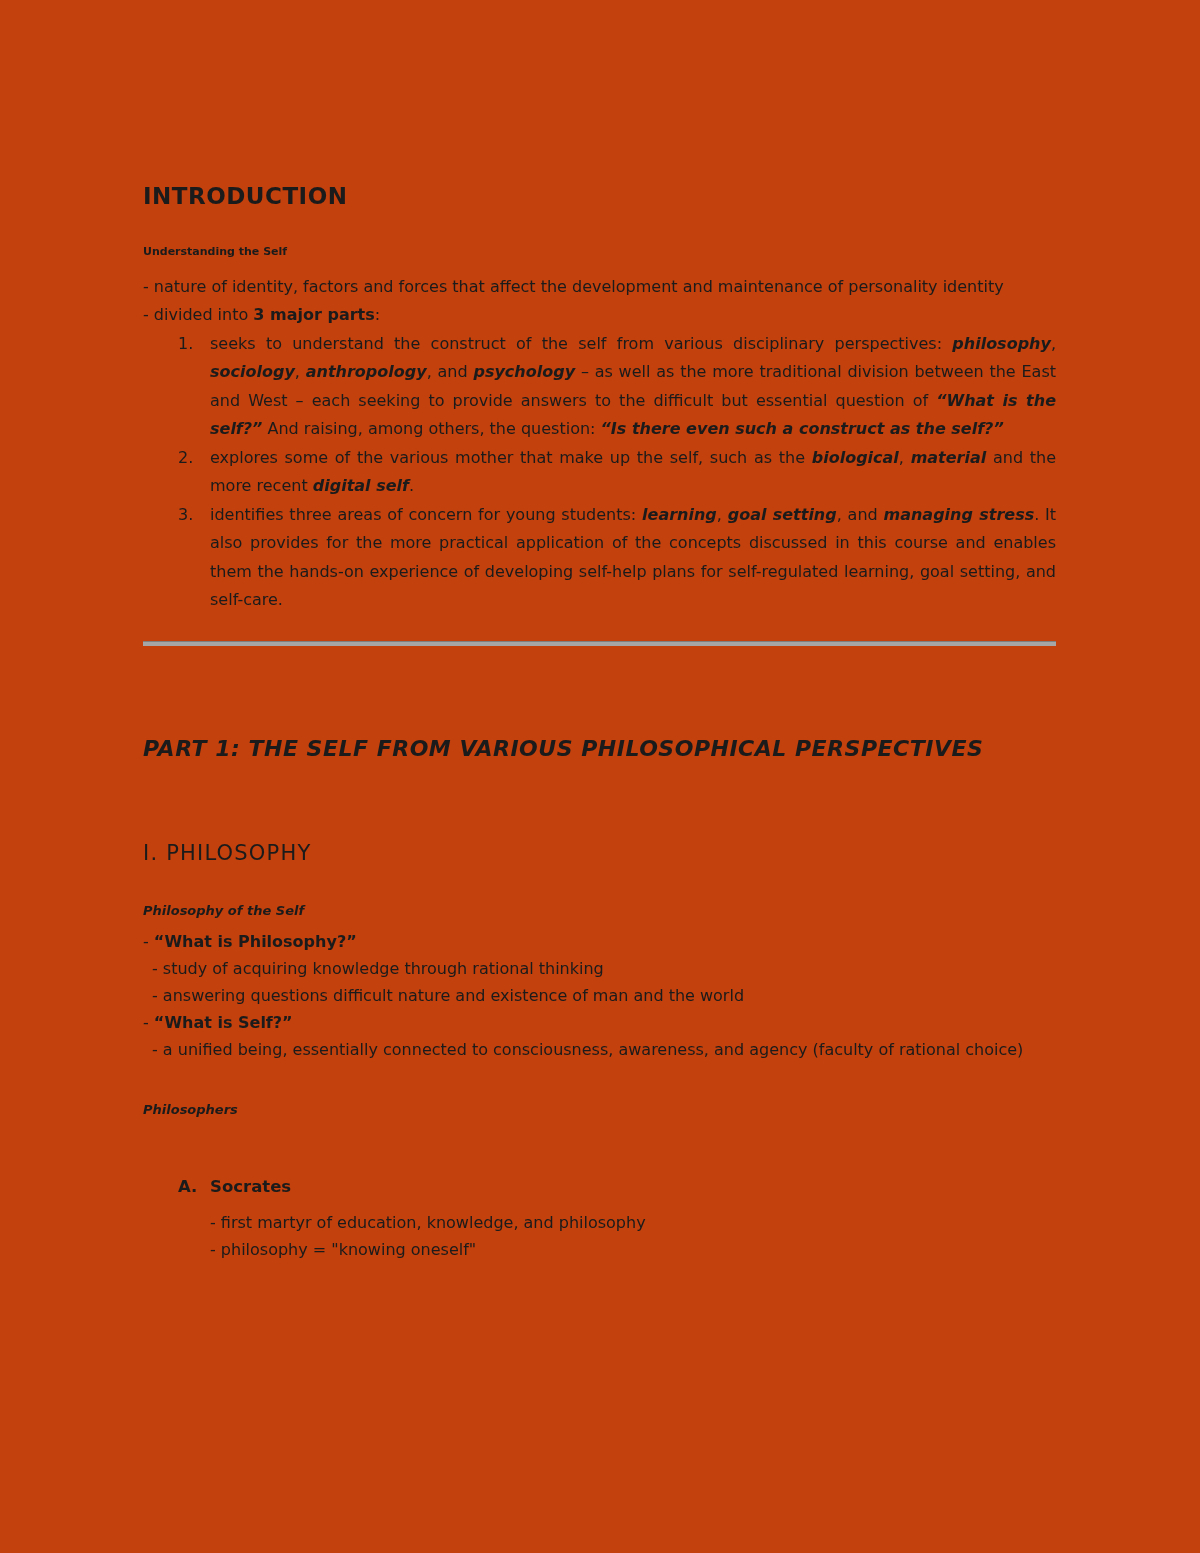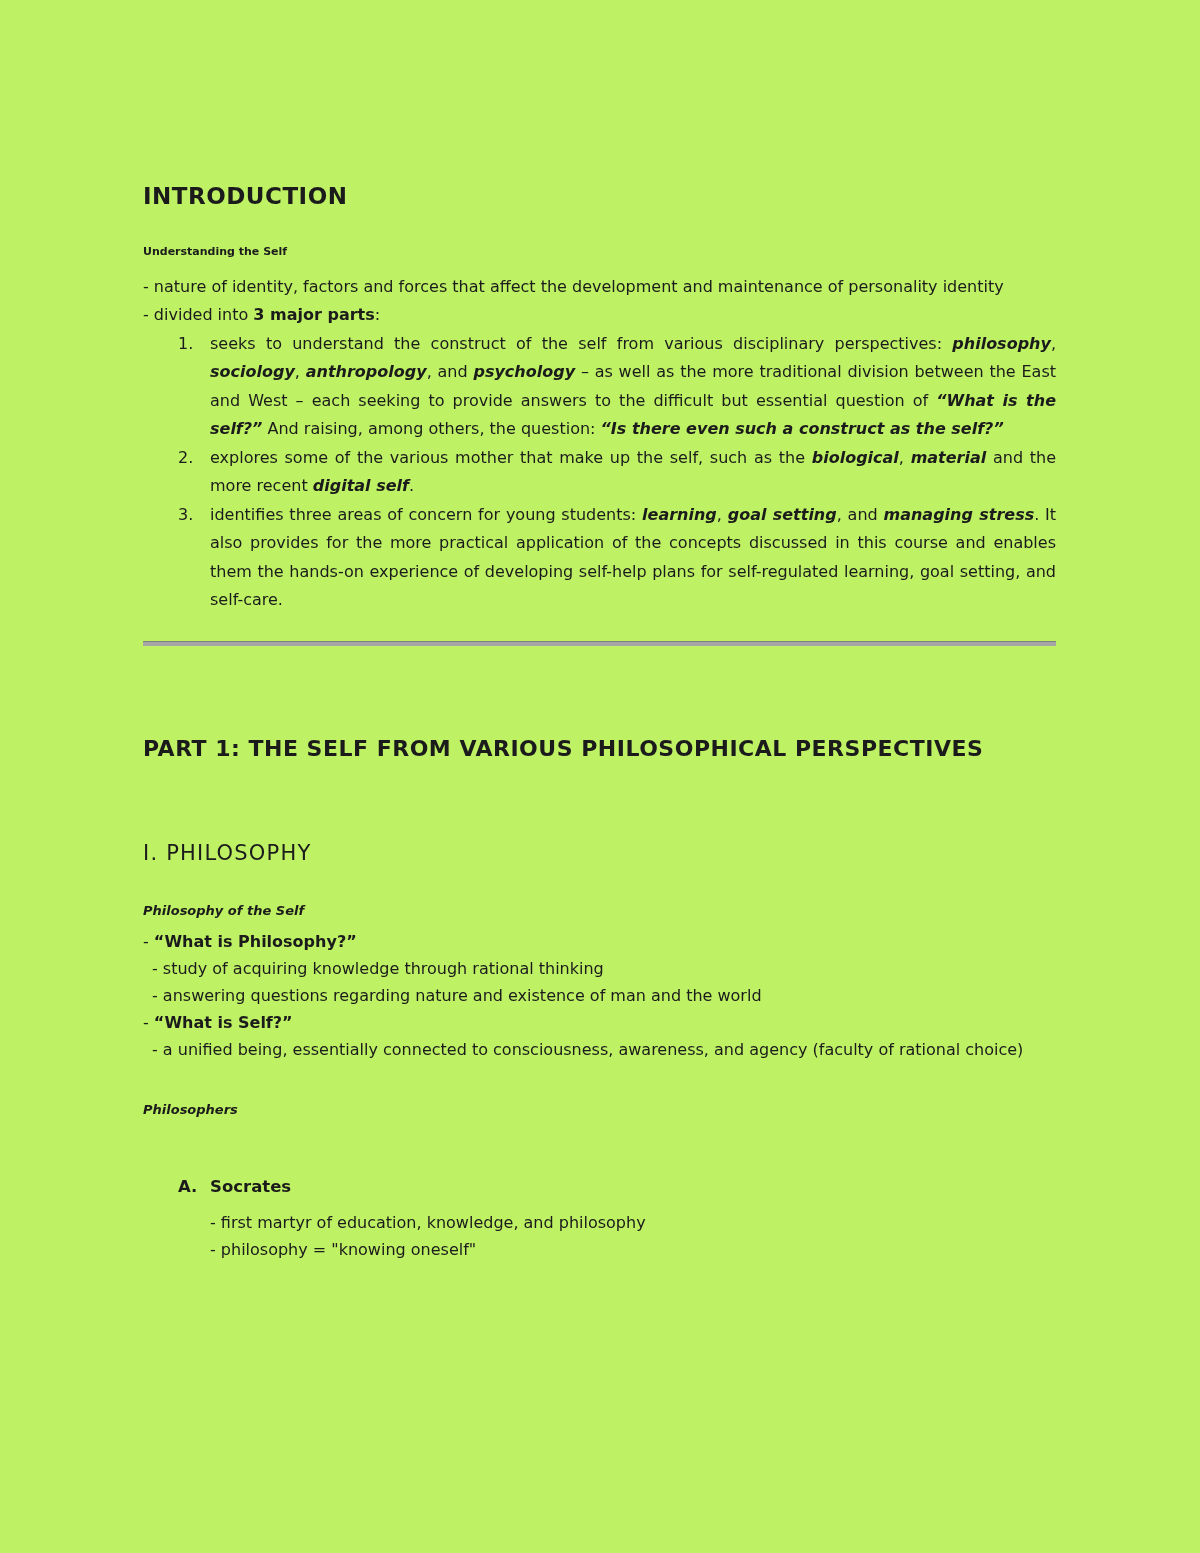--- a/index.html
+++ b/index.html
@@ -6,21 +6,21 @@
   html, body { background: #ffffff; }
   body {
     width: 1200px;
     font-family: "DejaVu Sans", "Liberation Sans", sans-serif;
     color: #1b1b1b;
   }
   .page {
     width: 1200px;
     min-height: 1553px;
     padding: 183px 144px 90px 143px;
-    background: #bef264;
+    background: #c2410c;
   }
   .b  { font-weight: bold; }
   .bi { font-weight: bold; font-style: italic; }
 
   .h-main {
     font-size: 23px;
     font-weight: bold;
     letter-spacing: 0.5px;
     margin-bottom: 36px;
   }
@@ -51,20 +51,21 @@
     height: 5px;
     background: #a6a6a6;
     border-top: 1px solid #7f7f7f;
   }
 
   .h-part {
     margin-top: 90px;
     font-size: 22px;
     font-weight: bold;
     letter-spacing: 0.5px;
+    font-style: italic;
   }
   .h-sec {
     margin-top: 80px;
     font-size: 21px;
     font-weight: normal;
     letter-spacing: 1.2px;
   }
   .h-sub2 {
     margin-top: 38px;
     font-size: 13px;
@@ -117,21 +118,21 @@
   <div class="divider"></div>
 
   <h1 class="h-part">PART 1: THE SELF FROM VARIOUS PHILOSOPHICAL PERSPECTIVES</h1>
 
   <div class="h-sec">I. PHILOSOPHY</div>
 
   <div class="h-sub2">Philosophy of the Self</div>
 
   <div class="line"><span>- </span><span class="b">“What is Philosophy?”</span></div>
   <div class="line indent-sm"><span>- study of acquiring knowledge through rational thinking</span></div>
-  <div class="line indent-sm"><span>- answering questions regarding nature and existence of man and the world</span></div>
+  <div class="line indent-sm"><span>- answering questions difficult nature and existence of man and the world</span></div>
   <div class="line"><span>- </span><span class="b">“What is Self?”</span></div>
   <p class="line just wrap-just"><span>- a unified being, essentially connected to consciousness, awareness, and agency (faculty of rational choice)</span></p>
 
   <div class="h-sub2 h-philosophers">Philosophers</div>
 
   <div class="phil-item">
     <div class="phil-head">
       <span class="phil-marker b">A.</span>
       <span class="b">Socrates</span>
     </div>

